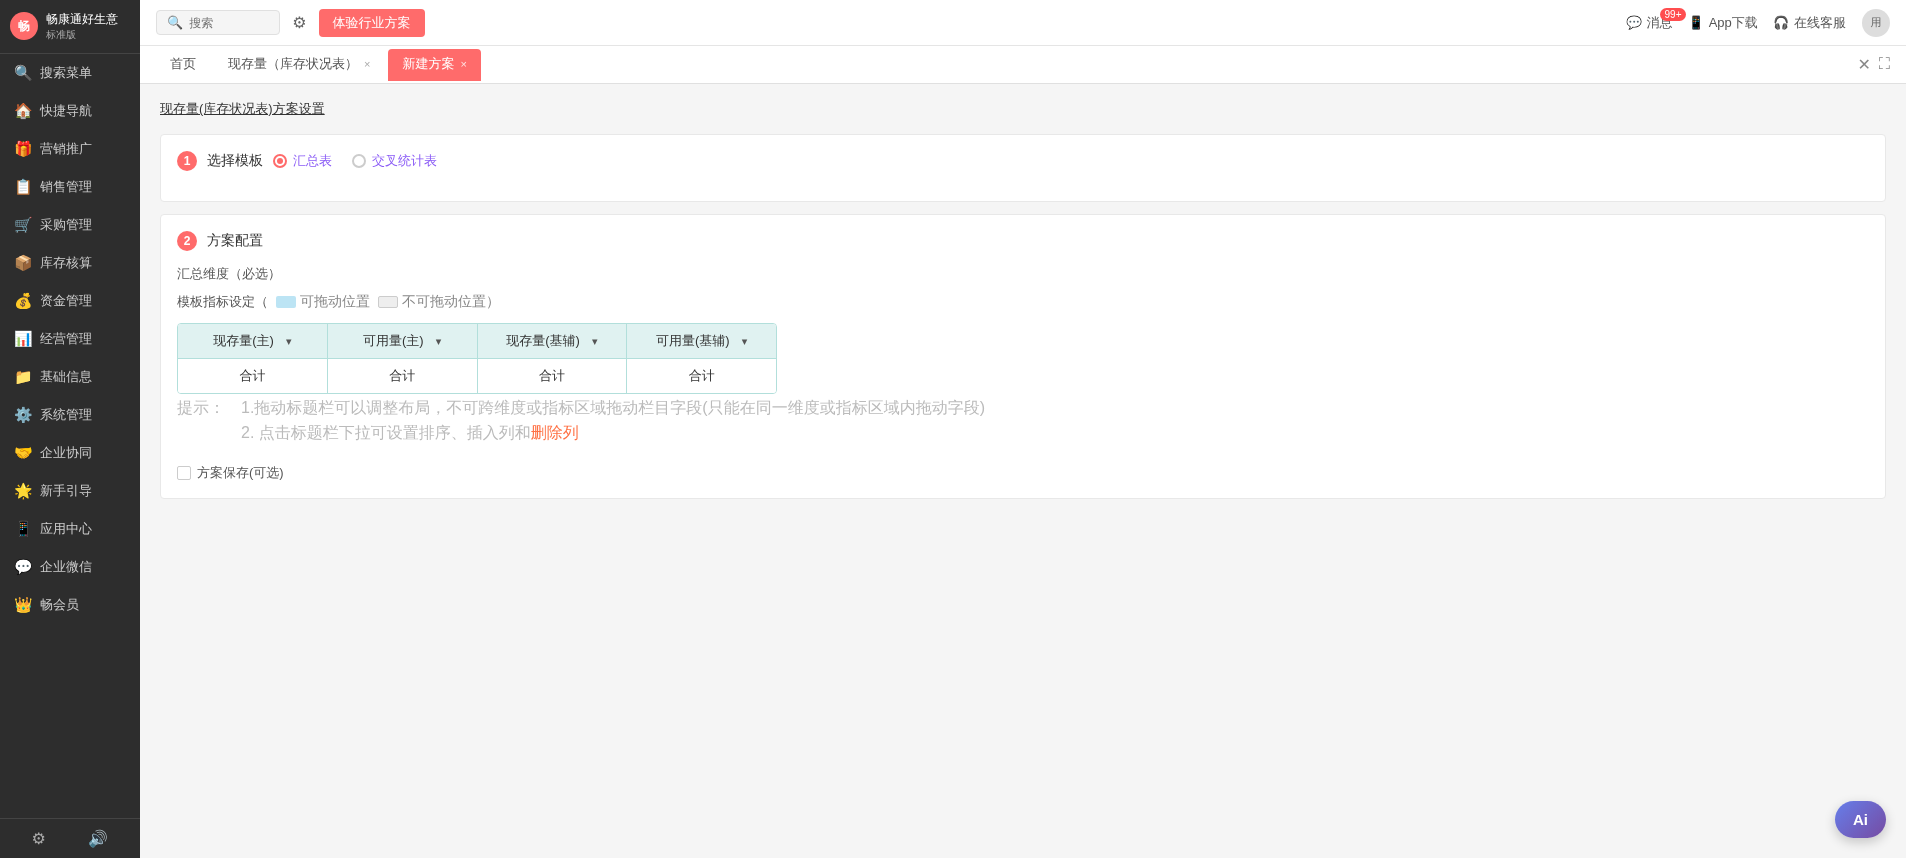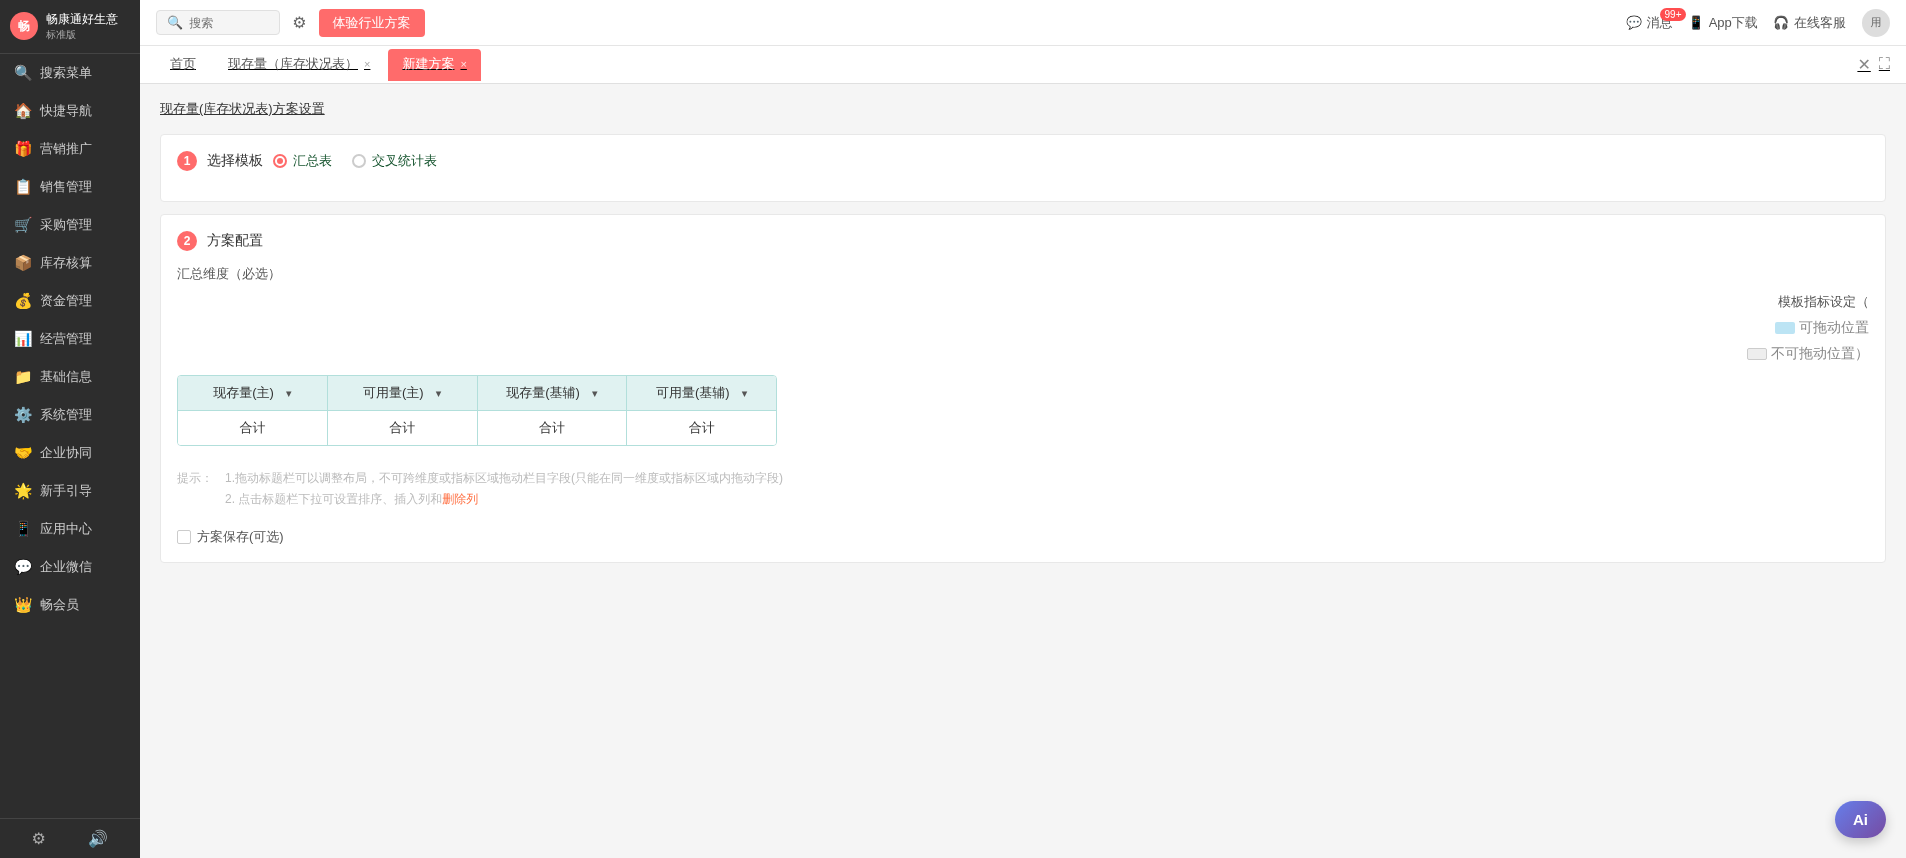--- a/index.html
+++ b/index.html
@@ -119,21 +119,20 @@
     
     .tabs-bar {
       background: #fff;
       display: flex;
       align-items: center;
       border-bottom: 1px solid #e0e0e0;
       padding: 0 16px;
       height: 38px;
       flex-shrink: 0;
       gap: 4px;
-      text-decoration: underline;
     }
     .tab {
       display: flex; align-items: center; gap: 6px;
       padding: 6px 14px;
       font-size: 13px;
       color: #555;
       cursor: pointer;
       border-bottom: 2px solid transparent;
     }
     .tab-close {
@@ -196,21 +195,21 @@
     .section-title { font-size: 14px; color: #333; font-weight: 500; }
 
     
     .radio-group {
       display: flex;
       align-items: center;
       gap: 20px;
     }
     .radio-item {
       display: flex; align-items: center; gap: 6px;
-      cursor: pointer; color: #14532d; font-size: 13px;
+      cursor: pointer; color: #8b5cf6; font-size: 13px;
     }
     .radio-circle {
       width: 14px; height: 14px;
       border-radius: 50%;
       border: 2px solid #ccc;
       display: flex; align-items: center; justify-content: center;
     }
     .radio-circle.checked {
       border-color: #ff6b6b;
     }
@@ -249,23 +248,22 @@
 
     
     .template-settings {
       margin-bottom: 12px;
     }
     .template-settings-title {
       font-size: 13px;
       color: #555;
       margin-bottom: 10px;
       display: flex;
-      align-items: flex-end;
+      align-items: flex-start;
       gap: 8px;
-      flex-direction: column;
     }
     .legend-item {
       display: flex; align-items: center; gap: 4px;
       font-size: 14px; color: #888;
     }
     .legend-box {
       width: 20px; height: 12px;
       border-radius: 2px;
     }
     .legend-box.draggable { background: #a0d8ef; opacity: 0.7; }
@@ -309,22 +307,22 @@
       text-align: center;
       border-right: 1px solid #b2dfdb;
       font-size: 13px;
       color: #333;
     }
     .stats-data-cell:last-child { border-right: none; }
     .chevron-down { font-size: 11px; color: #555; }
 
     
     .tips-section {
-      margin-top: 24px;
-      font-size: 12px;
+      margin-top: 4px;
+      font-size: 16px;
       color: #bbb;
     }
     .tips-section .tip-item { margin-bottom: 4px; }
     .tips-section .highlight { color: #ff7043; }
 
     
     .save-option {
       display: flex; align-items: center; gap: 6px;
       font-size: 13px; color: #555;
       margin-top: 20px;

